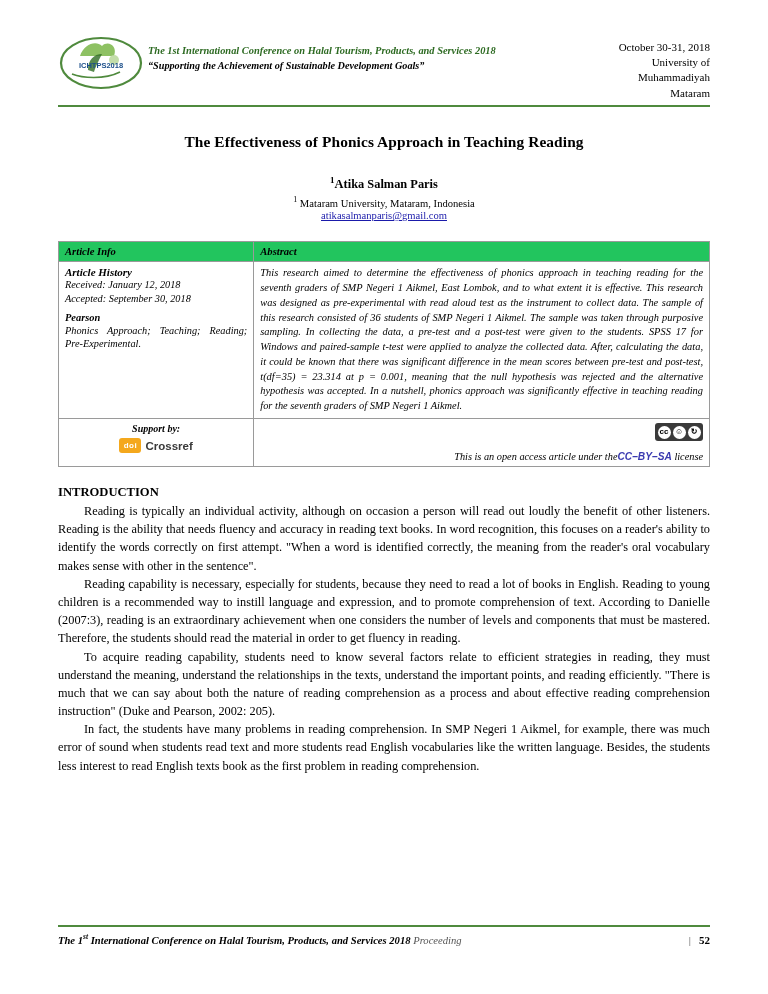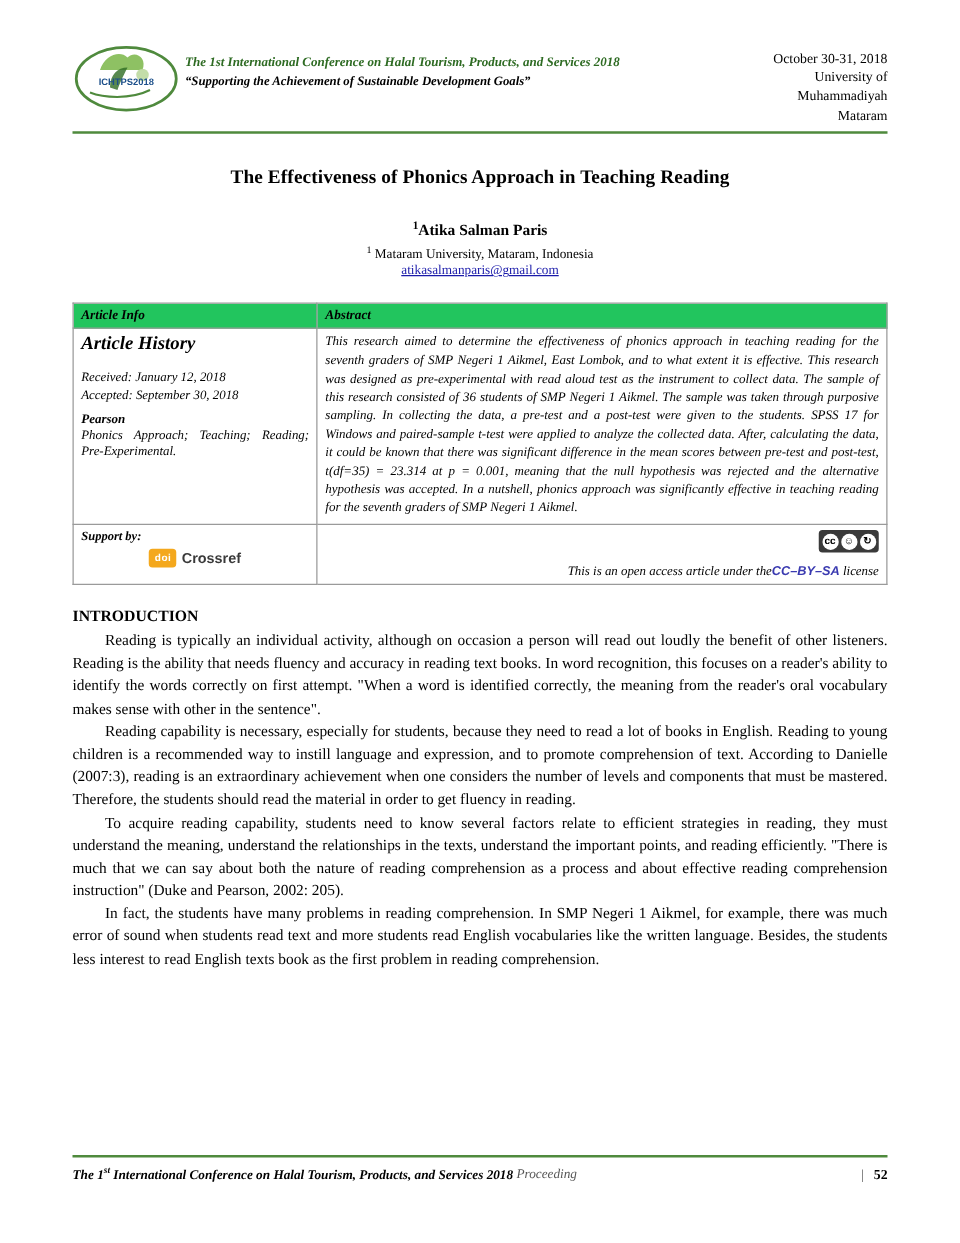--- a/index.html
+++ b/index.html
@@ -116,22 +116,22 @@
     font-weight: bold;
     font-style: italic;
     font-size: 10.6px;
     background: #22c55e;
     text-align: left;
     padding: 3px 6px;
   }
   .art-hist-title {
     font-weight: bold;
     font-style: italic;
-    font-size: 15px;
-    margin: 0 0 12px 0;
+    font-size: 11px;
+    margin: 0 0 0 0;
   }
   .art-hist-line {
     font-style: italic;
     font-size: 10.3px;
     line-height: 1.28;
     text-align: justify;
   }
   .kw-title {
     font-weight: bold;
     font-style: italic;
@@ -144,20 +144,21 @@
     line-height: 1.3;
     text-align: justify;
   }
   .abstract-text {
     font-style: italic;
     font-size: 10.4px;
     line-height: 1.42;
     text-align: justify;
   }
   .support-cell {
+    text-align: center;
     padding: 5px 4px 6px 4px;
   }
   .support-label {
     font-weight: bold;
     font-style: italic;
     font-size: 10px;
     margin-bottom: 4px;
   }
   .crossref {
     display: flex;

